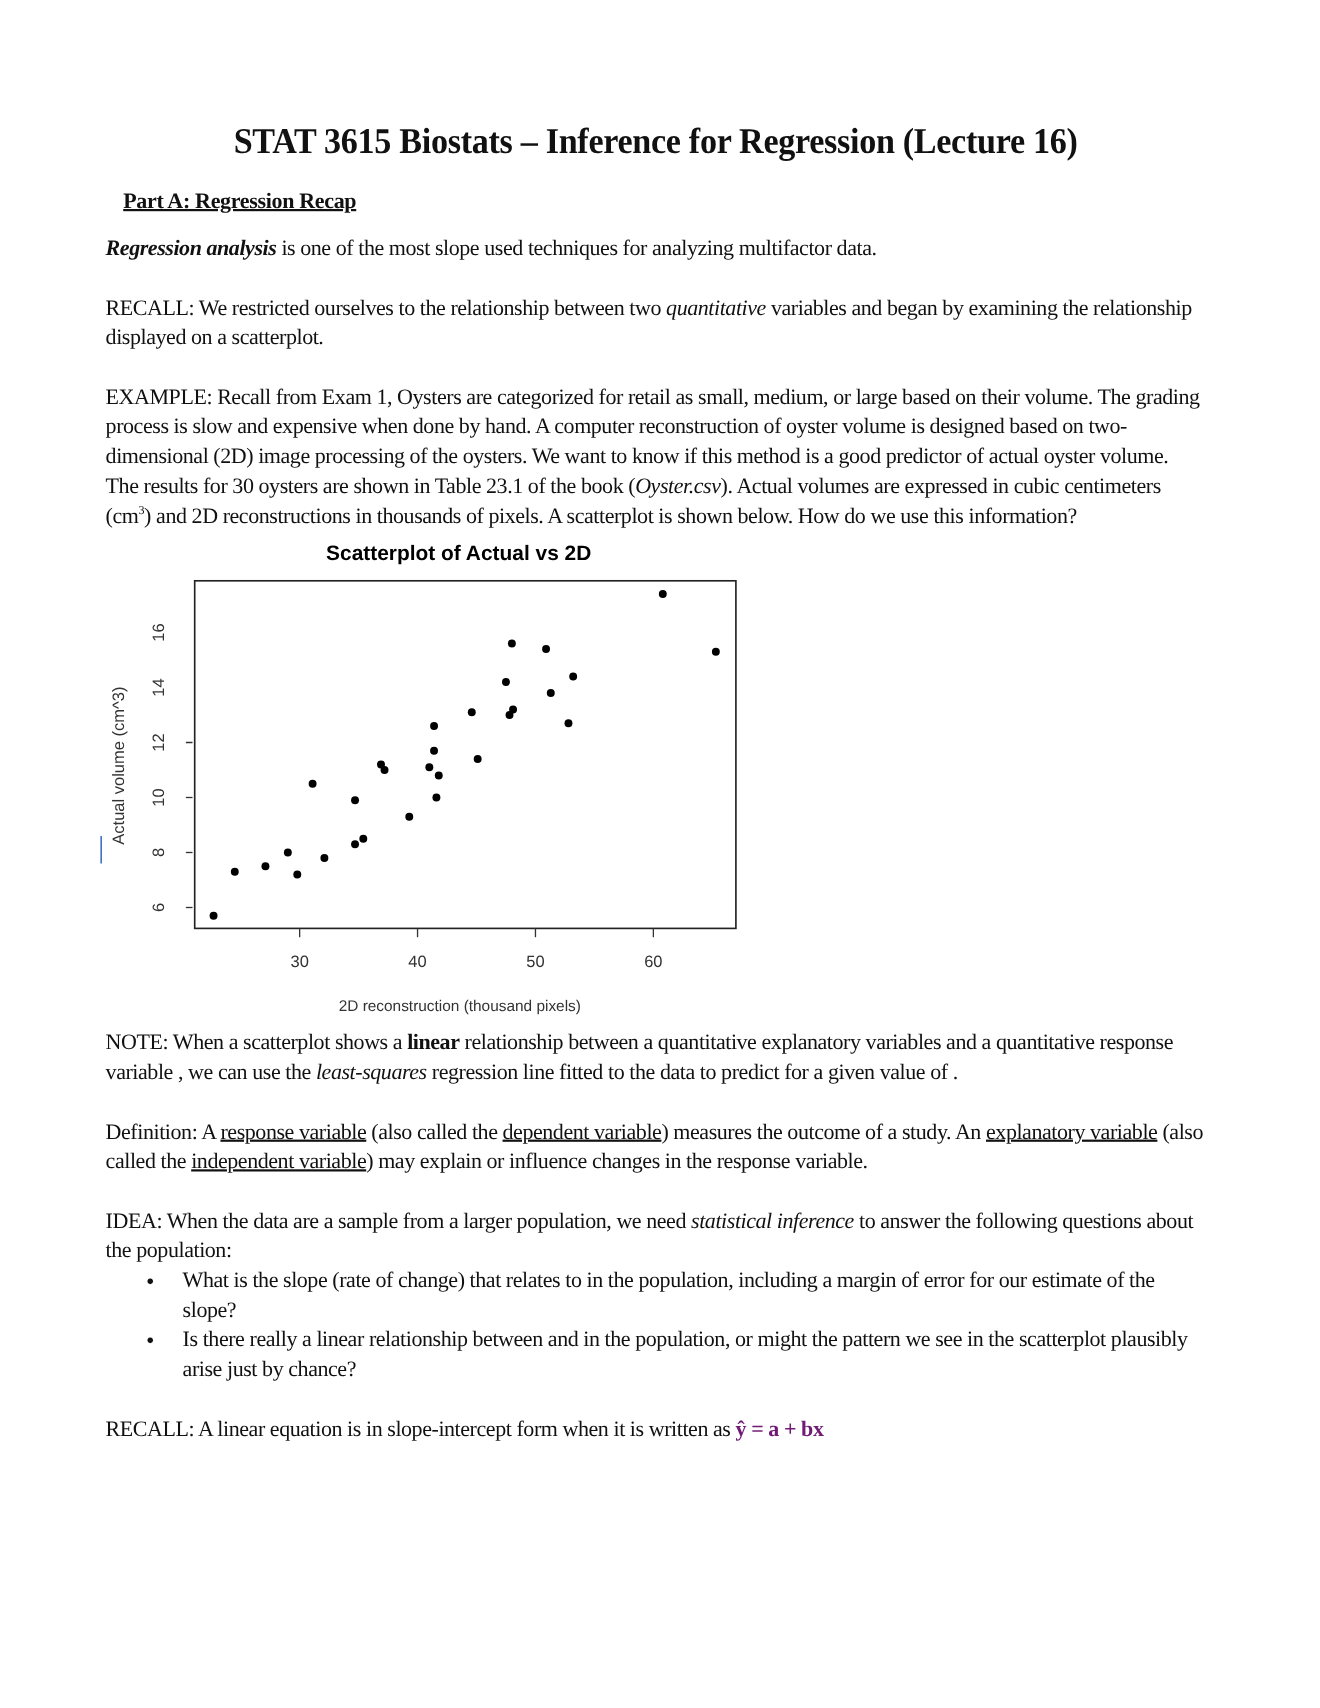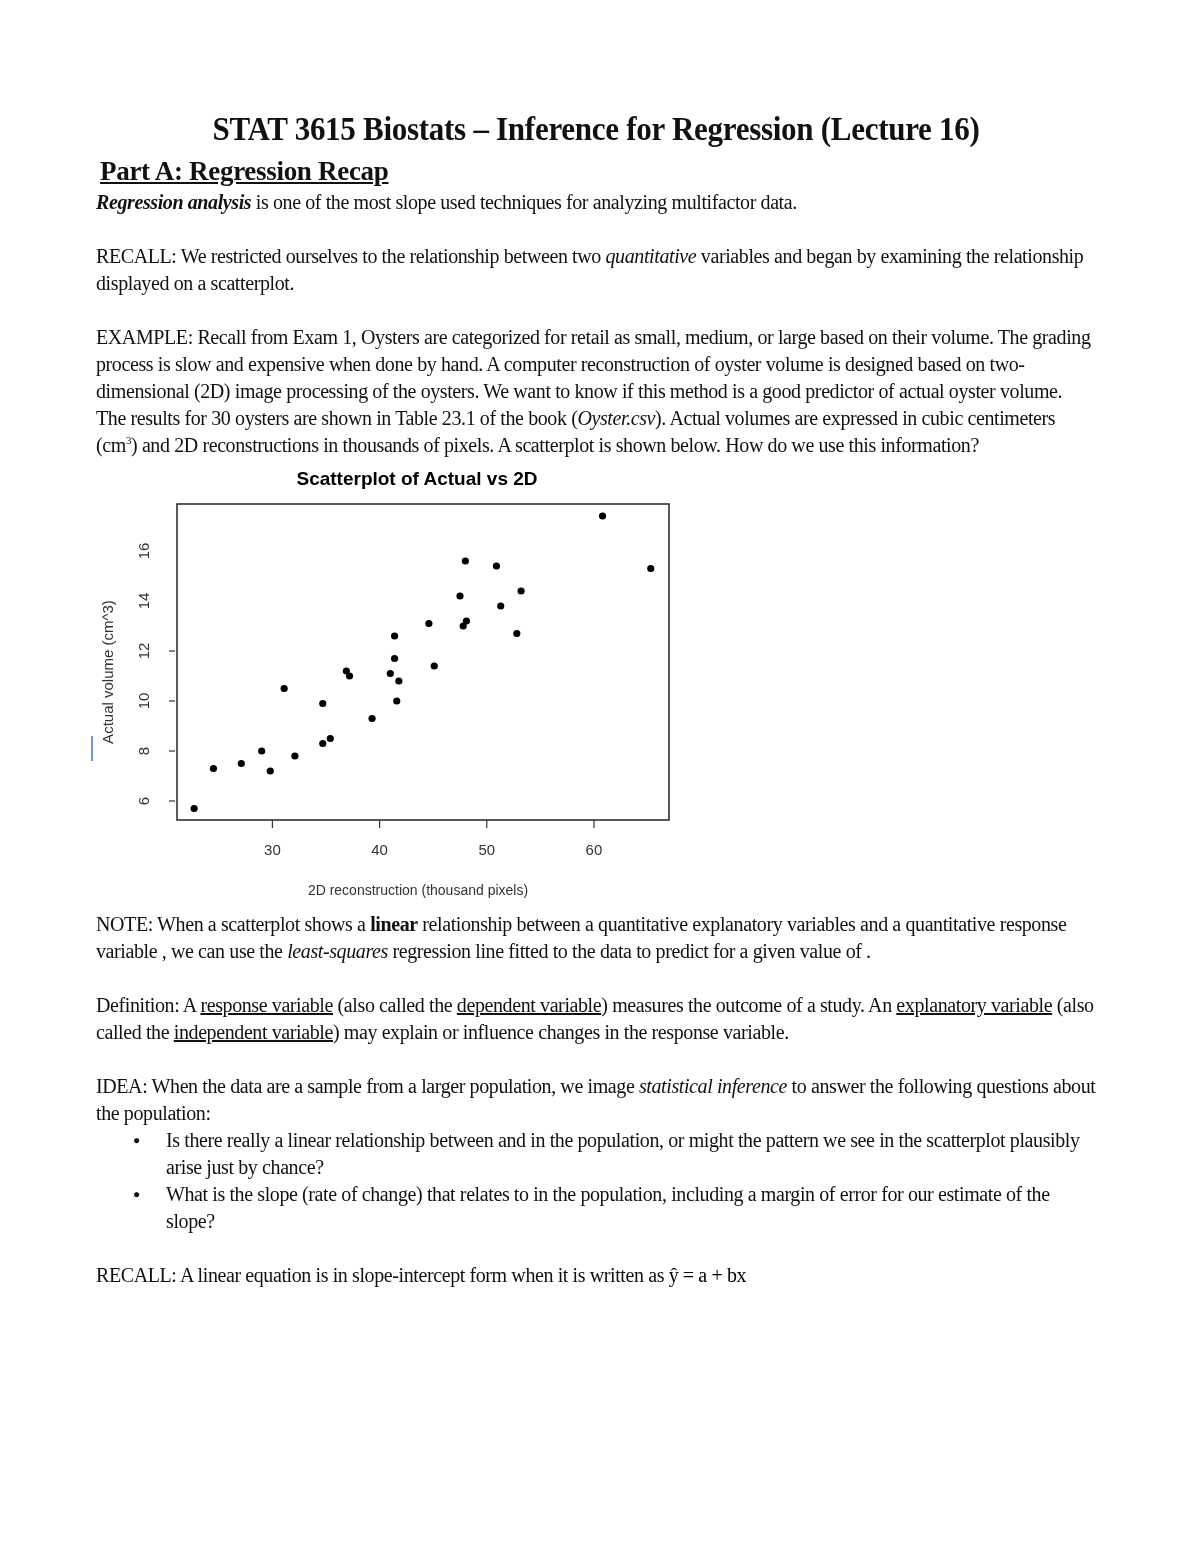--- a/index.html
+++ b/index.html
@@ -1,24 +1,24 @@
 <!DOCTYPE html>
 <html><head>
 <meta charset="utf-8">
 <style>
   html, body { margin: 0; padding: 0; background: #ffffff; }
   body { width: 1200px; height: 1553px; position: relative; overflow: hidden;
          font-family: "Liberation Serif", "DejaVu Serif", serif; color: #111; }
   .page { position: absolute; left: 96px; top: 104px; width: 1000px; }
   .title { font-size: 33px; text-align: center; margin: 0; line-height: 50px; letter-spacing: -0.3px; transform: scaleX(0.94); transform-origin: center; }
   .txt { font-size: 20px; line-height: 27px; margin: 0; letter-spacing: -0.4px; }
-  .section-head { font-size: 27px; font-weight: bold; text-decoration: underline; line-height: 27px; margin: 4px; letter-spacing: -0.3px; }
+  .section-head { font-size: 20px; font-weight: bold; text-decoration: underline; line-height: 27px; margin: 16px; letter-spacing: -0.3px; }
   .gap { height: 27px; }
   .u { text-decoration: underline; }
-  .eq { color: #000000; }
+  .eq { color: #701a75; font-weight: bold; }
   ul.bullets { margin: 0; padding: 0 0 0 70px; list-style: none; }
   ul.bullets li { position: relative; font-size: 20px; line-height: 27px; letter-spacing: -0.4px; }
   ul.bullets li::before { content: "\25CF"; position: absolute; left: -33px; top: 0; font-size: 12px; }
   .chart-wrap { position: relative; width: 1000px; height: 452px; margin-top: 0; }
   #scatter { position: absolute; left: -6px; top: -8px; }
   #scatter text { font-family: "Liberation Sans", "DejaVu Sans", sans-serif; }
   sup { font-size: 11px; line-height: 0; }
 </style>
 </head>
 <body>
@@ -98,21 +98,21 @@
       <line x1="2" y1="285" x2="2" y2="310" stroke="#4472c4" stroke-width="1.5"></line>
     </svg>
   </div>
 
   <p class="txt"><span>NOTE: When a scatterplot shows a </span><b>linear</b><span> relationship between a quantitative explanatory variables  and a quantitative response variable , we can use the </span><i>least-squares</i><span> regression line fitted to the data to predict for a given value of .</span></p>
   <div class="gap"></div>
 
   <p class="txt"><span>Definition:  A </span><span class="u">response variable</span><span> (also called the </span><span class="u">dependent variable</span><span>) measures the outcome of a study.  An </span><span class="u">explanatory variable</span><span> (also called the </span><span class="u">independent variable</span><span>) may explain or influence changes in the response variable.</span></p>
   <div class="gap"></div>
 
-  <p class="txt"><span>IDEA: When the data are a sample from a larger population, we image </span><i>statistical inference</i><span> to answer the following questions about the population:</span></p>
+  <p class="txt"><span>IDEA: When the data are a sample from a larger population, we need </span><i>statistical inference</i><span> to answer the following questions about the population:</span></p>
   <ul class="bullets">
+    <li>What is the slope (rate of change) that relates  to  in the population, including a margin of error for our estimate of the slope?</li>
     <li>Is there really a linear relationship between  and  in the population, or might the pattern we see in the scatterplot plausibly arise just by chance?</li>
-    <li>What is the slope (rate of change) that relates  to  in the population, including a margin of error for our estimate of the slope?</li>
   </ul>
   <div class="gap"></div>
 
   <p class="txt"><span>RECALL:  A linear equation is in slope-intercept form when it is written as </span><span class="eq">ŷ = a + bx</span></p>
 </div>
 
 </body></html>

